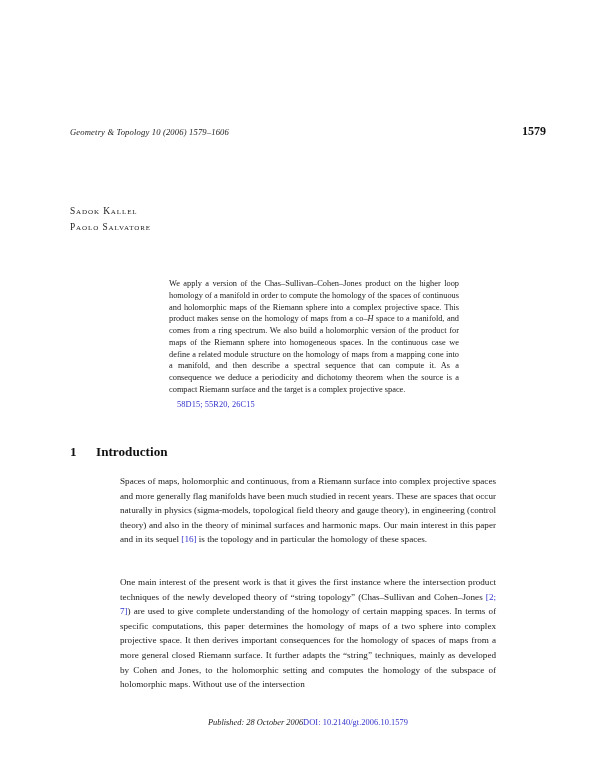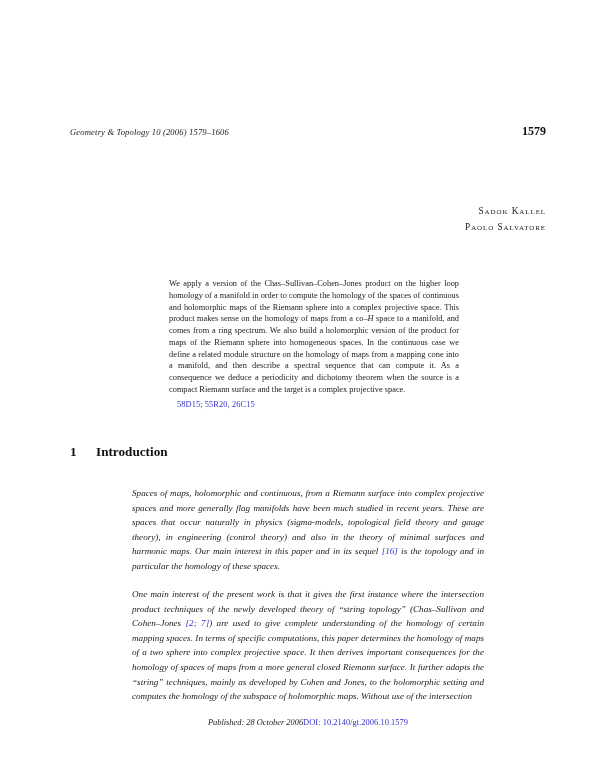--- a/index.html
+++ b/index.html
@@ -55,21 +55,21 @@
     font-weight: bold;
     font-size: 14.6px;
     letter-spacing: 0.1px;
     color: #111111;
   }
   .authors {
     position: absolute;
     left: 62px;
     top: 203px;
     width: 476px;
-    text-align: right;
+    text-align: left;
   }
   .author {
     font-size: 9.4px;
     font-variant: small-caps;
     letter-spacing: 0.9px;
     line-height: 16px;
     color: #1a1a1a;
   }
 
   
@@ -113,21 +113,21 @@
     position: absolute;
     left: 112px;
     width: 376px;
     font-size: 9.15px;
     line-height: 14.6px;
     text-align: justify;
     color: #1a1a1a;
   }
   .para1 { top: 474px; }
   .para2 { top: 575px; }
-  .body-text p { margin: 12px; font-style: italic; }
+  .body-text p { margin: 0; }
   a.cite, .cite {
     color: #3333cc;
     text-decoration: none;
   }
 
   
   .footer {
     position: absolute;
     left: 62px;
     top: 718px;

